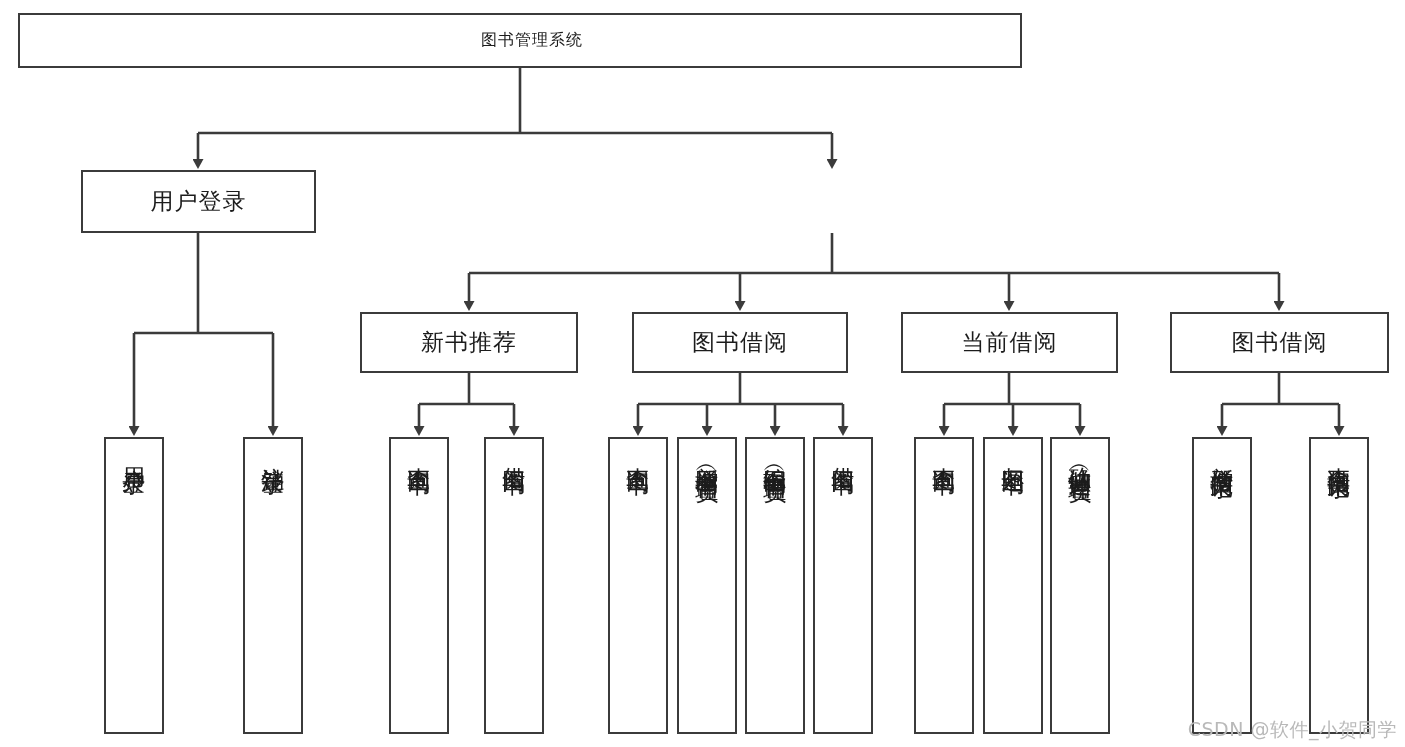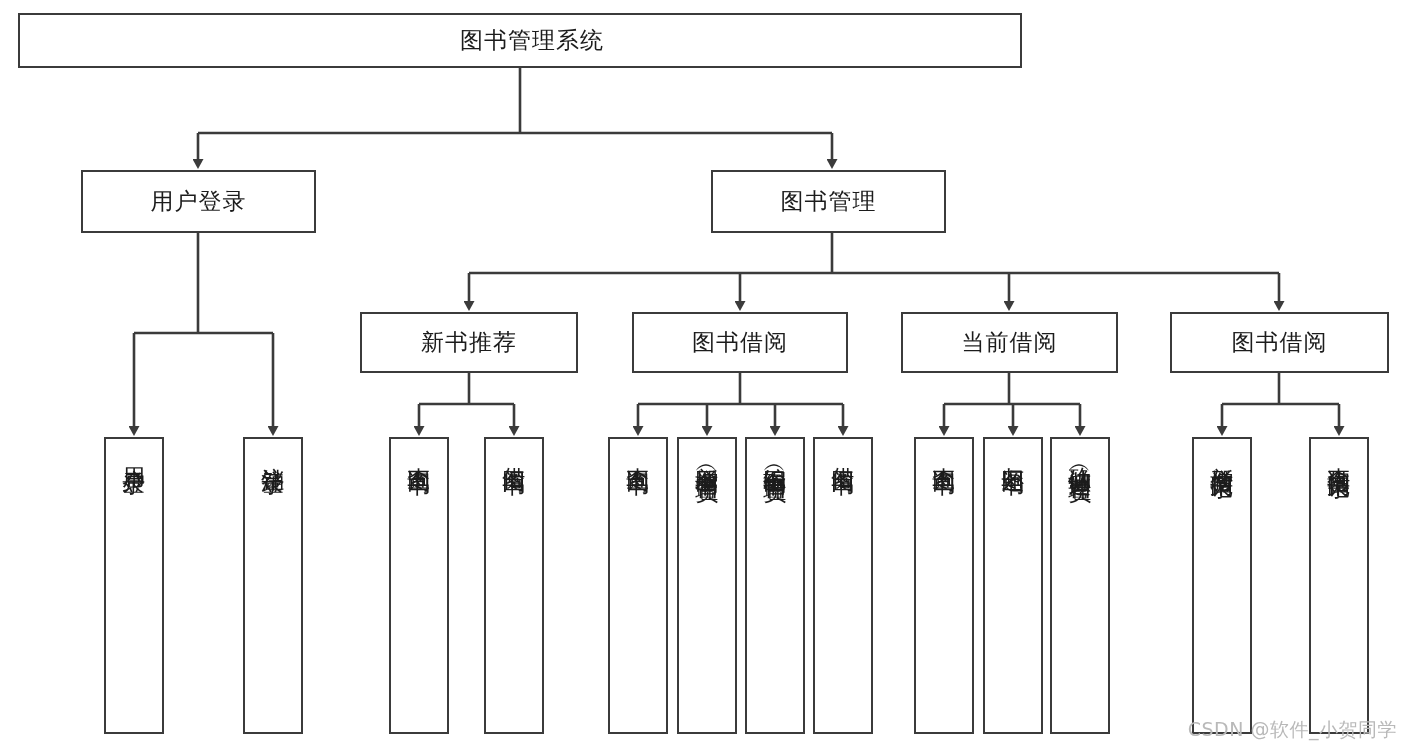--- a/index.html
+++ b/index.html
@@ -33,21 +33,21 @@
     display: flex;
     align-items: center;
     justify-content: center;
     color: #1c1c1c;
   }
   .node.horizontal {
     font-size: 23px;
     letter-spacing: 1px;
   }
   .node.root {
-    font-size: 23px;
+    font-size: 16px;
     letter-spacing: 1px;
     padding-left: 24px;
   }
   .node.leaf {
     font-size: 23px;
     align-items: flex-start;
     justify-content: center;
     padding-top: 10px;
   }
   .vtext {
@@ -124,23 +124,20 @@
     </g>
   </svg>
 
   <div class="node root" style="left:18px; top:13px; width:1004px; height:55px;">
     <span>图书管理系统</span>
   </div>
 
   <div class="node horizontal" style="left:81px; top:170px; width:235px; height:63px;">
     <span>用户登录</span>
   </div>
-  <div class="node horizontal" style="left:711px; top:170px; width:235px; height:63px;">
-    <span>图书管理</span>
-  </div>
 
   <div class="node horizontal" style="left:360px; top:312px; width:218px; height:61px;font-family:Liberation Mono, monospace;">
     <span>新书推荐</span>
   </div>
   <div class="node horizontal" style="left:901px; top:312px; width:217px; height:61px;">
     <span>当前借阅</span>
   </div>
   <div class="node horizontal" style="left:632px; top:312px; width:216px; height:61px;">
     <span>图书借阅</span>
   </div>

